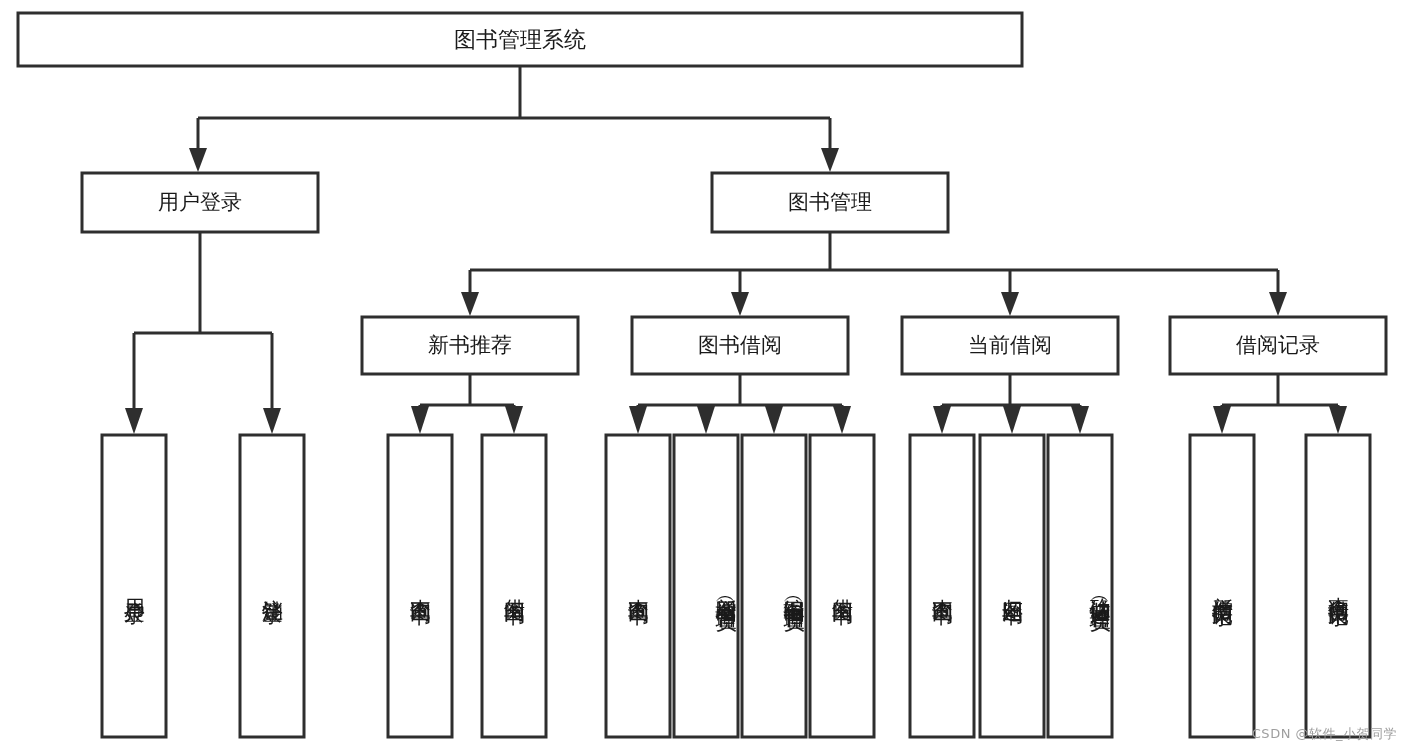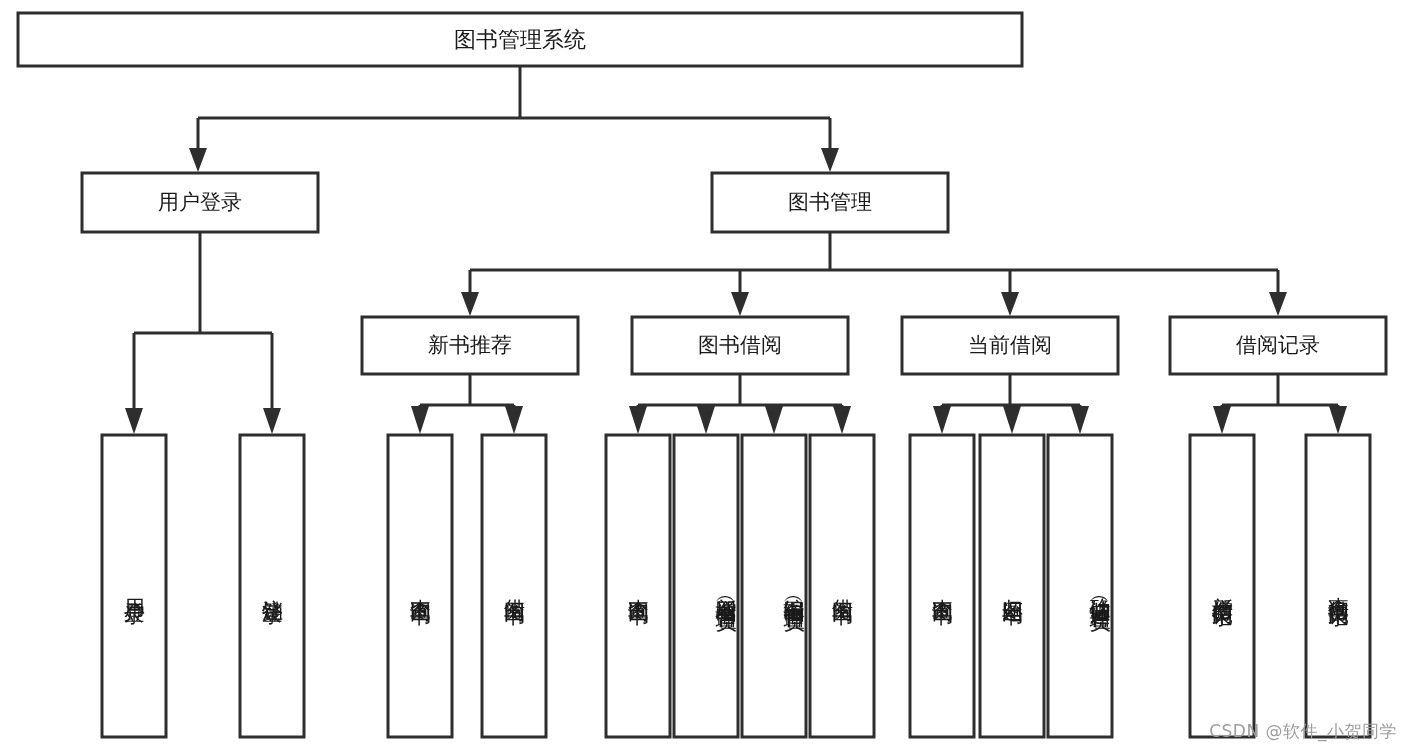--- a/index.html
+++ b/index.html
@@ -69,21 +69,21 @@
     align-items: center;
     justify-content: center;
     pointer-events: none;
     white-space: nowrap;
   }
   .watermark {
     position: absolute;
     right: 8px;
     bottom: 4px;
     font-family: "DejaVu Sans", "Liberation Sans", sans-serif;
-    font-size: 17px;
+    font-size: 13px;
     color: #9e9e9e;
     letter-spacing: 0.5px;
     white-space: nowrap;
   }
 </style>
 </head>
 <body>
 
 <div id="diagram-root">
 

